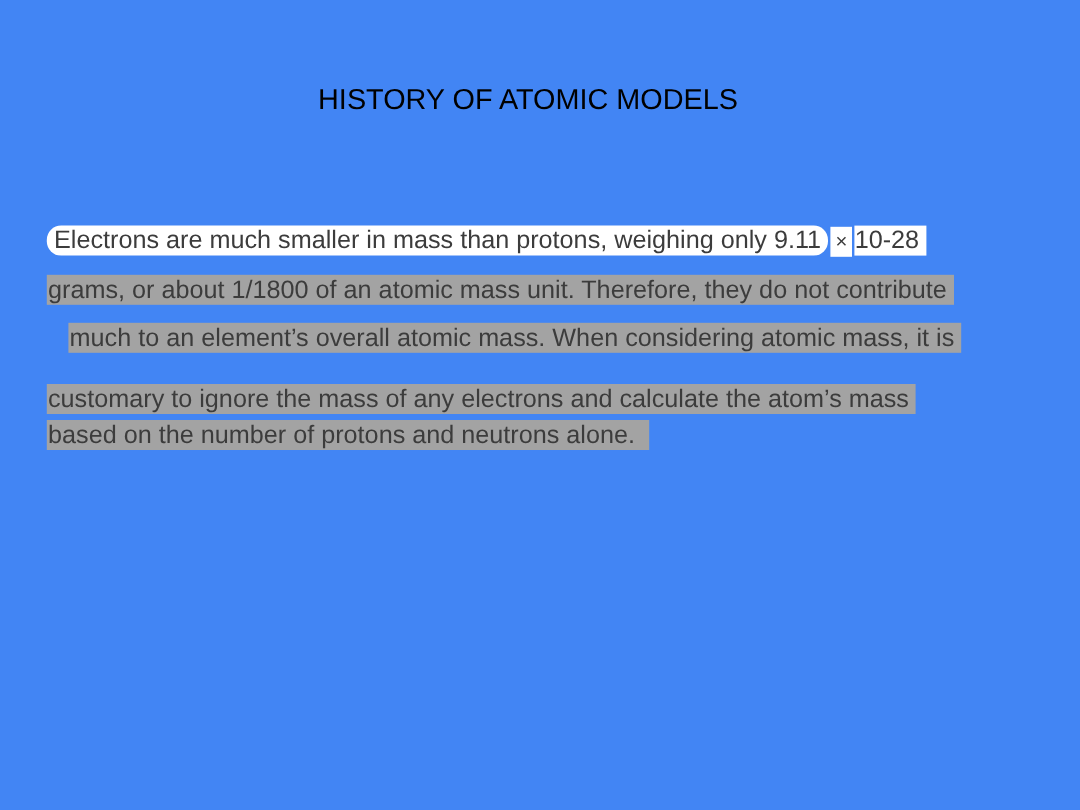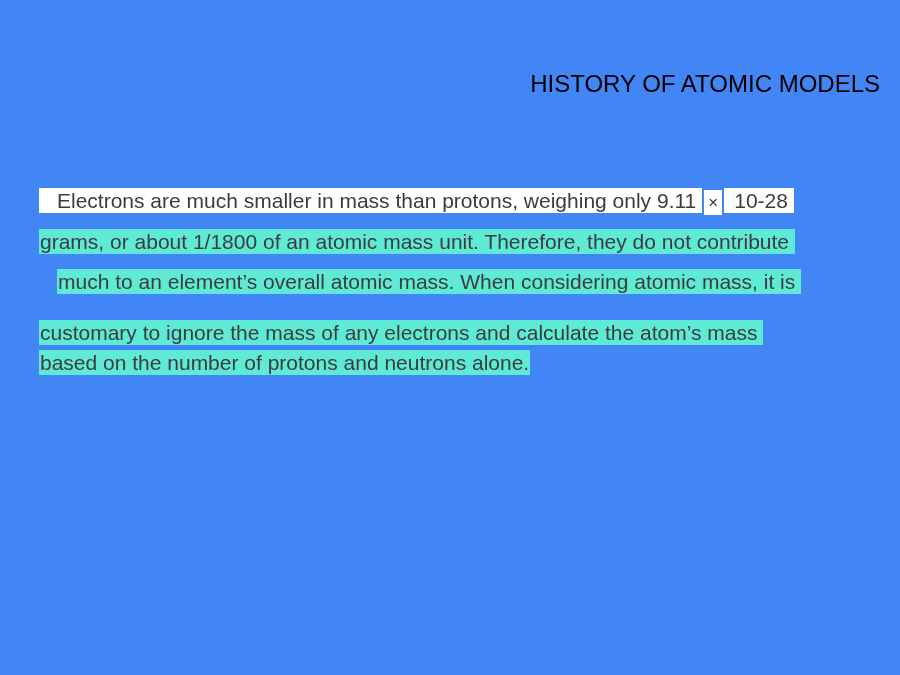--- a/index.html
+++ b/index.html
@@ -12,64 +12,64 @@
       background: #4285f4;
       position: relative;
       overflow: hidden;
       font-family: "Liberation Sans", sans-serif;
     }
     .slide-title {
       position: absolute;
       top: 68px;
       left: 0;
       width: 880px;
-      text-align: right;
+      text-align: center;
       font-size: 24px;
       color: #000000;
       line-height: 32px;
       letter-spacing: 0px;
     }
     .body-text {
       position: absolute;
       left: 39px;
       top: 188px;
     }
     .line {
       position: absolute;
       left: 0;
       height: 25px;
       line-height: 25px;
       white-space: nowrap;
       font-size: 21px;
       color: #3c3c3c;
     }
     .hl {
-      background: #5eead4;
+      background: #a3a3a3;
       padding-left: 1px;
       padding-right: 6px;
       display: inline-block;
       height: 25px;
     }
-    .hl.last { padding-right: 1px; }
+    .hl.last { padding-right: 12px; }
     .seg {
       display: inline-block;
       background: #ffffff;
       height: 25px;
     }
     .gap { display: inline-block; width: 2px; }
     .times { font-size: 17px; }
   </style>
 </head>
 <body>
 
 <div class="slide-title">HISTORY OF ATOMIC MODELS</div>
 
 <div class="body-text">
   <div class="line" style="top:0px;">
-    <span class="seg" style="padding-left:18px;padding-right:6px;">Electrons are much smaller in mass than protons, weighing only 9.11</span><span class="gap"></span><span class="seg times" style="padding:0 4px;">×</span><span class="gap"></span><span class="seg" style="padding-left:10px;padding-right:6px;">10-28</span>
+    <span class="seg" style="padding-left:6px;padding-right:6px;border-radius:12px;">Electrons are much smaller in mass than protons, weighing only 9.11</span><span class="gap"></span><span class="seg times" style="padding:0 4px;">×</span><span class="gap"></span><span class="seg" style="padding-left:0;padding-right:6px;">10-28</span>
   </div>
   <div class="line" style="top:41px;">
     <span class="hl">grams, or about 1/1800 of an atomic mass unit. Therefore, they do not contribute</span>
   </div>
   <div class="line" style="top:81px;margin-left:18px;">
     <span class="hl">much to an element’s overall atomic mass. When considering atomic mass, it is</span>
   </div>
   <div class="line" style="top:122px;margin-top:10px;">
     <span class="hl">customary to ignore the mass of any electrons and calculate the atom’s mass</span>
   </div>

